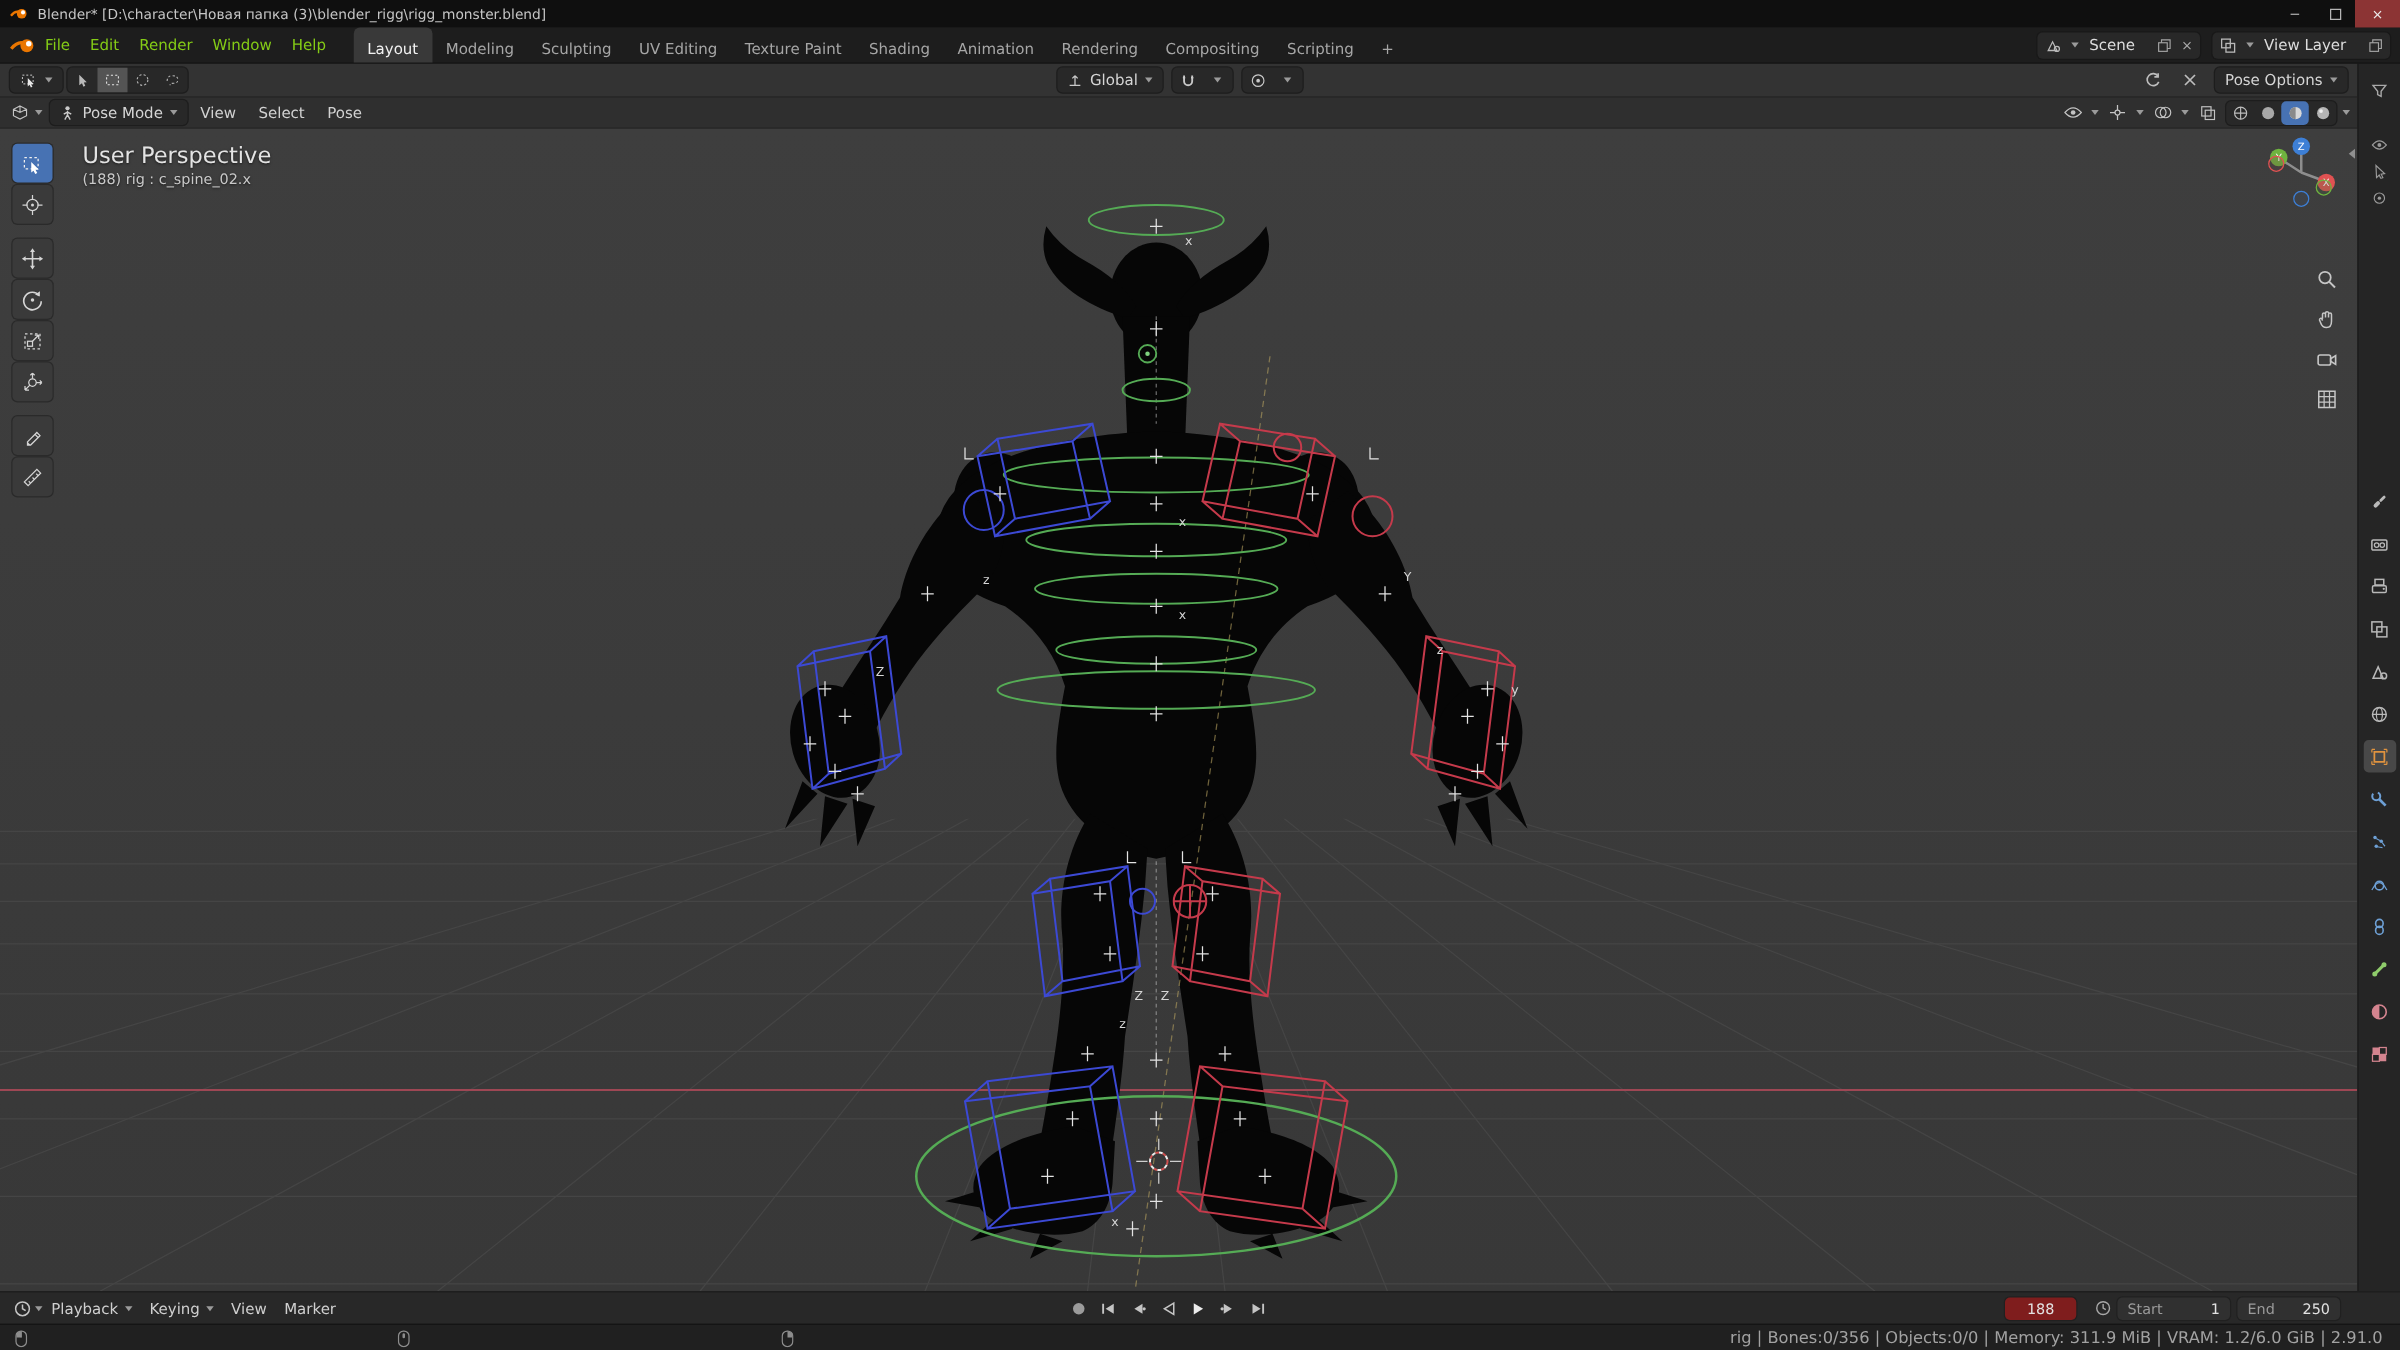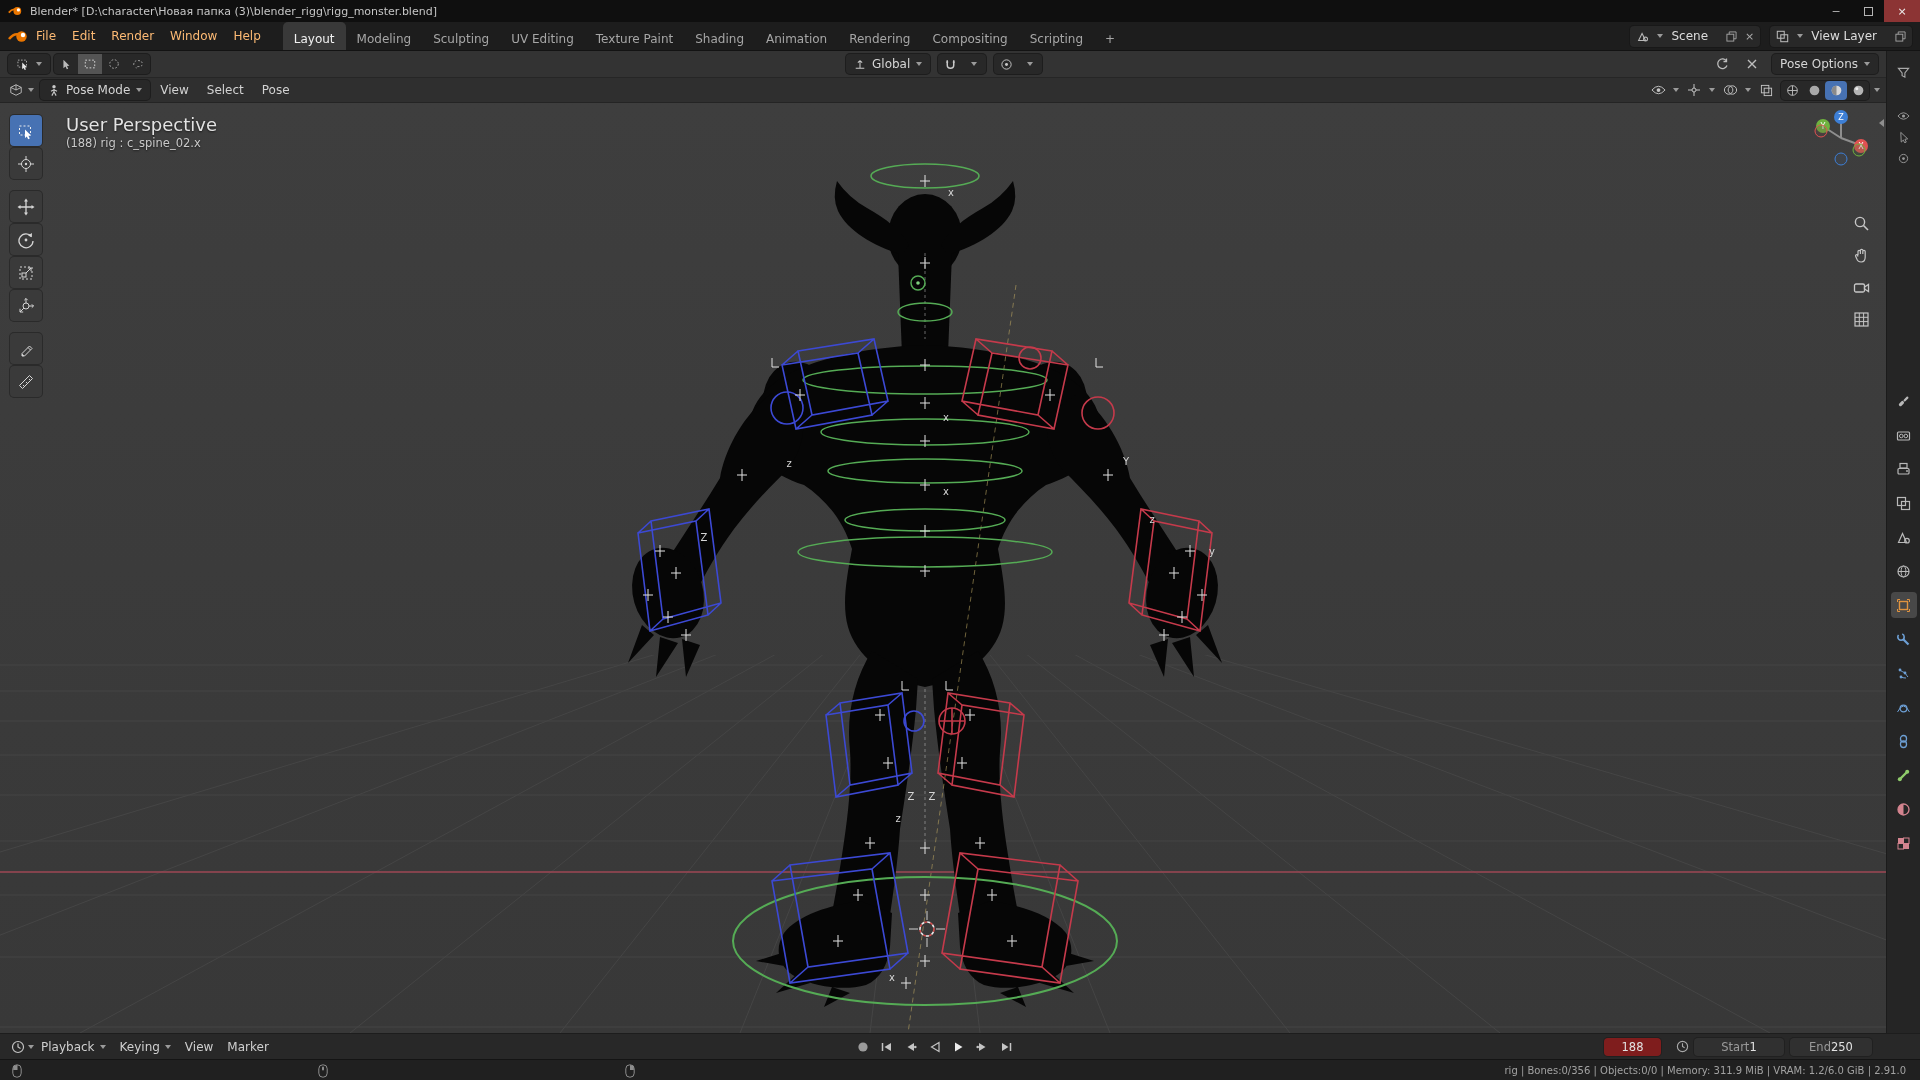--- a/index.html
+++ b/index.html
@@ -9,21 +9,21 @@
   
   .titlebar{height:22px;background:#0f0f0f;display:flex;align-items:center;padding-left:8px;gap:8px}
   .title-text{font-size:11px;color:#c6c6c6}
   .win-controls{margin-left:auto;display:flex;height:100%}
   .win-btn{width:32px;display:flex;align-items:center;justify-content:center;color:#b5b5b5;font-size:11px}
   .win-btn.close{background:#8c3434;color:#eee;width:36px}
   .max-glyph{width:9px;height:9px;border:1px solid #b5b5b5;display:inline-block}
 
   
   .topbar{height:29px;background:#1d1d1d;border-bottom:1px solid #131313;display:flex;align-items:center;padding:0 8px}
-  .menu-item{padding:4px 8px;color:#fdba74;border-radius:3px}
+  .menu-item{padding:4px 8px;color:#84cc16;border-radius:3px}
   .ws-tabs{display:flex;margin-left:14px;height:100%;align-items:stretch}
   .ws-tab{padding:6px 11px 0;color:#a6a6a6;display:flex;align-items:center;border-radius:5px 5px 0 0;font-size:12px}
   .ws-tab.active{background:#393939;color:#f1f1f1}
   .topbar-right{margin-left:auto;display:flex;gap:10px;align-items:center}
   .selector{background:#282828;border-radius:4px;height:21px;display:flex;align-items:center;gap:8px;padding:0 6px;box-shadow:0 0 0 1px #181818}
   .selector .name{color:#ddd;font-size:12px;padding-right:10px}
   .chv{display:inline-block;width:0;height:0;border-left:3.5px solid transparent;border-right:3.5px solid transparent;border-top:4.5px solid #9b9b9b}
   .mini-x{color:#aaa;font-size:11px;line-height:1}
 
   
@@ -65,27 +65,27 @@
   
   .tabstrip{width:34px;background:#252525;border-left:1px solid #1b1b1b;position:relative}
   .strip-ico{position:absolute;left:50%;transform:translateX(-50%);width:26px;height:26px;display:flex;align-items:center;justify-content:center;border-radius:4px}
   .strip-ico.active{background:#484848}
 
   
   .timeline{height:26px;background:#282828;border-top:1px solid #1d1d1d;display:flex;align-items:center;padding:0 8px;position:relative}
   .tl-menu{padding:3px 7px;color:#cfcfcf;display:flex;align-items:center;gap:5px}
   .transport{position:absolute;left:852px;display:flex;align-items:center;gap:3px}
   .tp-btn{width:21px;height:18px;display:flex;align-items:center;justify-content:center;border-radius:3px}
-  .numfield{position:absolute;height:18px;background:#303030;border-radius:4px;box-shadow:0 0 0 1px #202020;display:flex;align-items:center;justify-content:center;padding:0 8px;font-size:11.5px}
+  .numfield{position:absolute;height:18px;background:#303030;border-radius:4px;box-shadow:0 0 0 1px #202020;display:flex;align-items:center;justify-content:space-between;padding:0 8px;font-size:11.5px}
   .numfield .lab{color:#9a9a9a}.numfield .val{color:#e2e2e2}
   .frame-field{left:1604px;width:57px;justify-content:center;background:#7f1d1d}
 
   
   .statusbar{height:21px;background:#202020;border-top:1px solid #141414;display:flex;align-items:center;padding:0 10px;position:relative}
-  .stats{margin-left:auto;font-size:10px;color:#a2a2a2;padding-right:4px}
+  .stats{margin-left:auto;font-size:13px;color:#a2a2a2;padding-right:4px}
   .hint{position:absolute;top:4px}
   svg{display:block}
 </style>
 </head>
 <body>
 
 <div class="titlebar">
   <svg width="14" height="12" viewBox="0 0 18 14">
       <path d="M1 9 Q5 4 9 5 L12 5" stroke="#ea7600" stroke-width="2.4" fill="none"></path>
       <circle cx="12" cy="7" r="5" fill="#ea7600"></circle>

